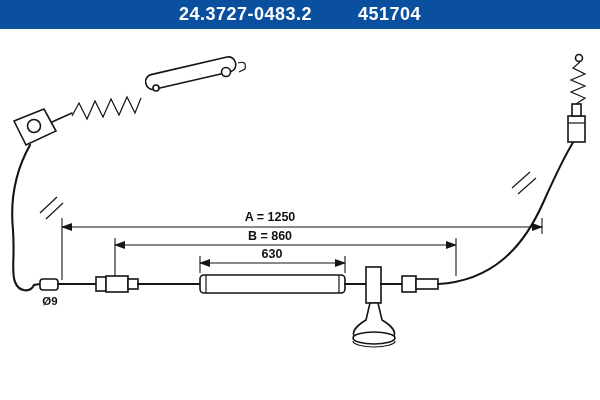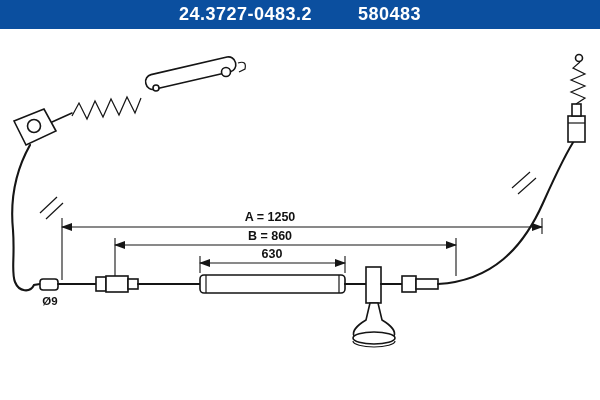--- a/index.html
+++ b/index.html
@@ -28,21 +28,21 @@
     font-size:11.5px;fill:#111;
   }
 </style>
 </head>
 <body>
 
 <div class="stage">
 
   <div class="header">
     <span>24.3727-0483.2</span>
-    <span>580483</span>
+    <span>451704</span>
   </div>
 
   <svg width="600" height="400" viewBox="0 0 600 400">
     <defs>
       <marker id="arr" markerWidth="11" markerHeight="8" refX="10" refY="4" orient="auto-start-reverse" markerUnits="userSpaceOnUse">
         <path d="M0,0 L11,4 L0,8 Z" fill="#151515"></path>
       </marker>
     </defs>
 
     <g>

